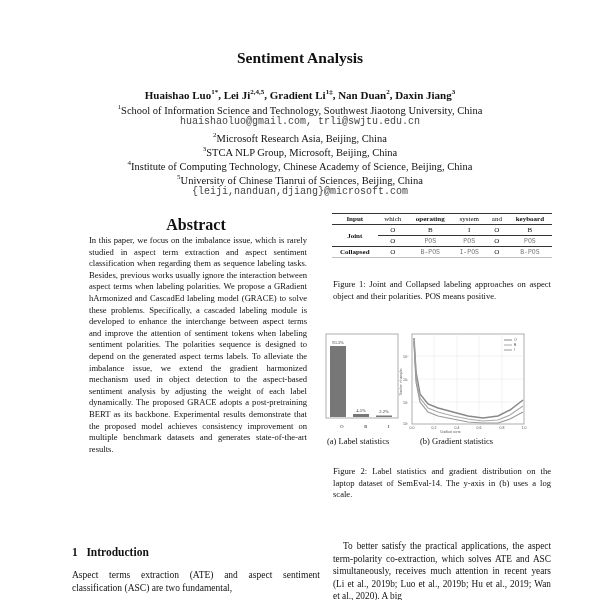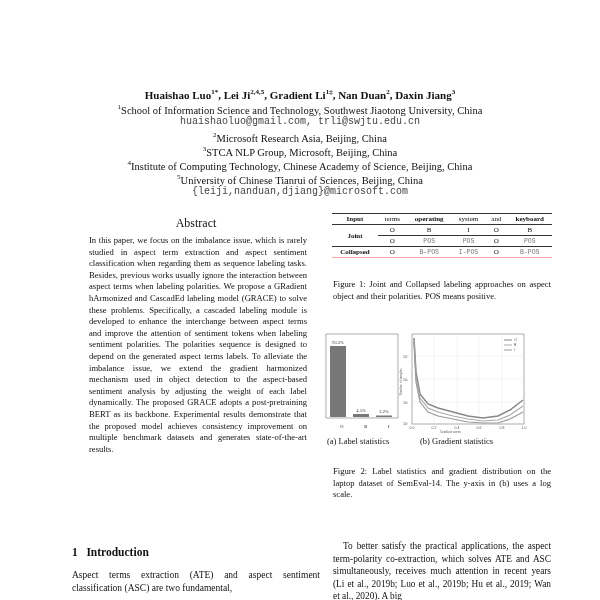--- a/index.html
+++ b/index.html
@@ -3,34 +3,35 @@
 <meta charset="utf-8">
 <style>
   html, body { margin:0; padding:0; background:#fff; }
   body { width:600px; height:600px; position:relative; overflow:hidden; font-family:"Liberation Serif", serif; color:#111; }
   .abs { position:absolute; }
   .title { left:40px; top:49px; width:520px; text-align:center; font-weight:bold; font-size:15.5px; line-height:18px; }
   .authors { left:40px; top:88px; width:520px; text-align:center; font-weight:bold; font-size:11px; }
   .aff { left:40px; width:520px; text-align:center; font-size:10.5px; line-height:13px; }
   .mono { font-family:"Liberation Mono", monospace; font-size:10px; color:#444; }
   sup { font-size:7px; }
-  .abstract-h { left:72px; top:216px; width:248px; text-align:center; font-weight:normal; font-size:12px; }
+  .abstract-h { left:72px; top:216px; width:248px; text-align:center; font-weight:bold; font-size:16px; }
   .abstract { left:89px; top:235px; width:218px; font-size:8.6px; line-height:11.6px; text-align:justify; }
   .sec-h { left:72px; top:546px; font-weight:bold; font-size:11.5px; }
   .intro { left:72px; top:569px; width:248px; font-size:9.5px; line-height:12.5px; text-align:justify; }
   table.fig1 { border-collapse:collapse; font-size:7px; }
   table.fig1 td, table.fig1 th { padding:1px 4px; text-align:center; }
   table.fig1 .pos { font-family:"Liberation Mono", monospace; color:#777; font-size:6.5px; }
   .cap { font-size:8.6px; line-height:11.5px; text-align:justify; }
   .right-text { left:333px; top:528px; width:218px; font-size:9.3px; line-height:12.5px; text-align:justify;margin-top:12px; }
 </style>
 </head>
 <body>
 
 <div class="abs title">
+  <div>Sentiment Analysis</div>
 </div>
 
 <div class="abs authors">
   <span>Huaishao Luo</span><sup>1*</sup>,
   <span>Lei Ji</span><sup>2,4,5</sup>,
   <span>Gradient Li</span><sup>1‡</sup>,
   <span>Nan Duan</span><sup>2</sup>,
   <span>Daxin Jiang</span><sup>3</sup>
 </div>
 
@@ -46,21 +47,21 @@
 <div class="abs abstract">In this paper, we focus on the imbalance issue, which is rarely studied in aspect term extraction and aspect sentiment classification when regarding them as sequence labeling tasks. Besides, previous works usually ignore the interaction between aspect terms when labeling polarities. We propose a GRadient hArmonized and CascadEd labeling model (GRACE) to solve these problems. Specifically, a cascaded labeling module is developed to enhance the interchange between aspect terms and improve the attention of sentiment tokens when labeling sentiment polarities. The polarities sequence is designed to depend on the generated aspect terms labels. To alleviate the imbalance issue, we extend the gradient harmonized mechanism used in object detection to the aspect-based sentiment analysis by adjusting the weight of each label dynamically. The proposed GRACE adopts a post-pretraining BERT as its backbone. Experimental results demonstrate that the proposed model achieves consistency improvement on multiple benchmark datasets and generates state-of-the-art results.</div>
 
 <div class="abs sec-h" style="white-space:pre">1   Introduction</div>
 <div class="abs intro">Aspect terms extraction (ATE) and aspect sentiment classification (ASC) are two fundamental,</div>
 
 <div class="abs" style="left:332px; top:213px; width:220px;">
   <table class="fig1" style="width:100%; border-top:1px solid #333; border-bottom:1px solid #fca5a5;">
     <tbody>
         <tr style="border-bottom:1px solid #333;">
       <th>Input</th>
-      <td>terms</td>
+      <td>which</td>
       <th>operating</th>
       <td>system</td>
       <td>and</td>
       <th>keyboard</th>
     </tr>
     <tr style="border-bottom:1px solid #333;">
       <th rowspan="2" style="border-bottom:1px solid #333;">Joint</th>
       <td>O</td>
       <td>B</td>
       <td>I</td>

